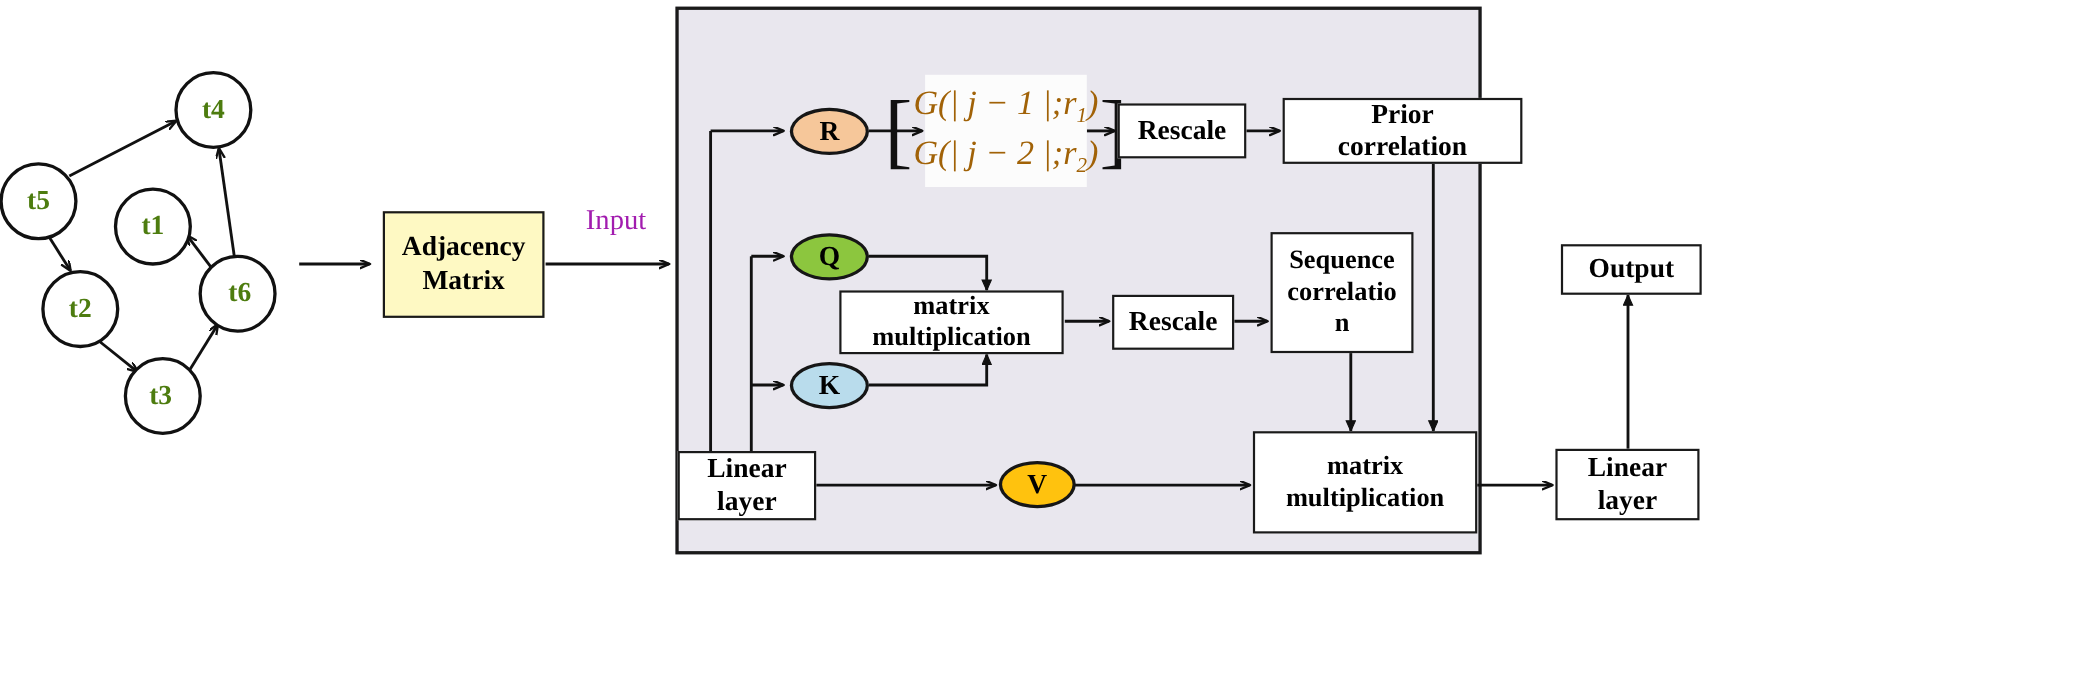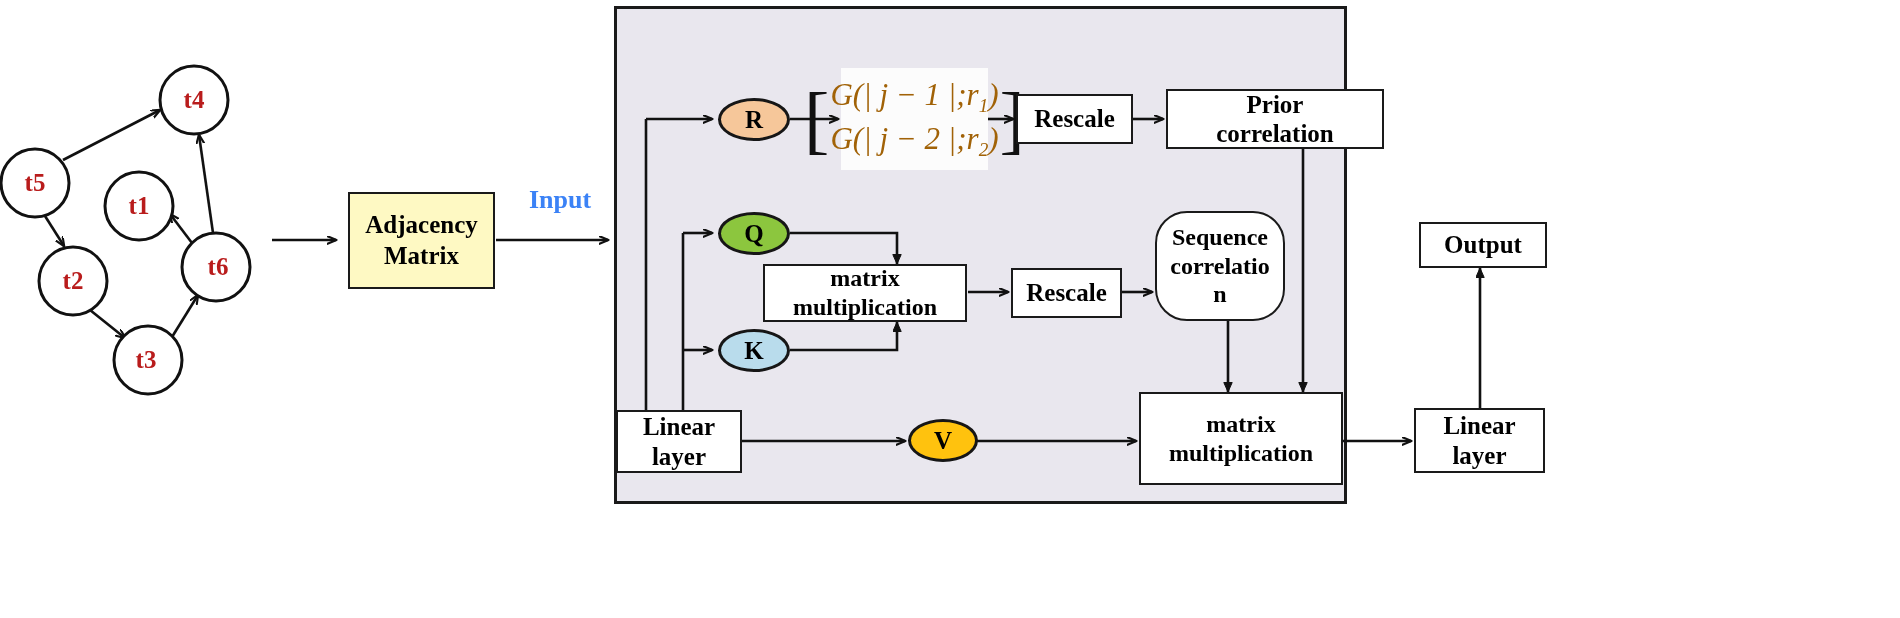--- a/index.html
+++ b/index.html
@@ -6,23 +6,23 @@
   body{width:1900px;height:618px;position:relative;overflow:hidden;
        font-family:"Liberation Serif", serif;}
   #stage{position:absolute;left:0;top:0;width:1900px;height:618px;}
   svg.layer{position:absolute;left:0;top:0;width:1900px;height:618px;}
   .node{position:absolute;display:flex;align-items:center;justify-content:center;
         text-align:center;font-weight:bold;color:#000;box-sizing:border-box;}
   .boxnode{border:2.5px solid #1a1a1a;background:#ffffff;}
   .ellipsenode{border:3px solid #161616;border-radius:50%;}
   .panel{position:absolute;background:#e9e7ee;border:3px solid #1a1a1a;box-sizing:border-box;}
   .graphlbl{position:absolute;display:flex;align-items:center;justify-content:center;
-            font-weight:bold;font-size:25px;color:#b91c1c;}
+            font-weight:bold;font-size:25px;color:#4d7c0f;}
   .plainlbl{position:absolute;display:flex;align-items:center;justify-content:center;
-            font-weight:bold;color:#3b82f6;text-align:left;}
+            font-weight:normal;color:#a21caf;text-align:left;}
   .matrixbox{position:absolute;background:#fcfcfc;display:flex;align-items:center;
              justify-content:center;}
   .mrow{font-style:italic;font-family:Liberation Serif, serif;font-size:31px;
         line-height:1.32;white-space:nowrap;color:#a16207;}
   .mrow sub{font-size:0.62em;font-style:italic;}
   .brk{font-size:76px;line-height:0.9;font-family:"Liberation Serif",serif;color:#111;}
 </style>
 </head>
 <body>
 
@@ -134,21 +134,21 @@
 
   <div class="node ellipsenode" style="left:718px;top:329px;width:72px;height:43px;background:#b9dcec;font-size:25px;">K</div>
 
   <div class="node boxnode" style="left:763px;top:264px;width:204px;height:58px;font-size:24px;
               line-height:1.2;white-space:pre-line;">matrix
 multiplication</div>
 
   <div class="node boxnode" style="left:1011px;top:268px;width:111px;height:50px;font-size:25px;">Rescale</div>
 
   <div class="node boxnode" style="left:1155px;top:211px;width:130px;height:110px;font-size:24px;
-              line-height:1.2;white-space:pre-line;border-radius:32px;">Sequence
+              line-height:1.2;white-space:pre-line;">Sequence
 correlatio
 n</div>
 
   <div class="node boxnode" style="left:616px;top:410px;width:126px;height:63px;font-size:25px;
               line-height:1.2;white-space:pre-line;">Linear
 layer</div>
 
   <div class="node ellipsenode" style="left:908px;top:419px;width:70px;height:43px;background:#ffc20e;font-size:25px;">V</div>
 
   <div class="node boxnode" style="left:1139px;top:392px;width:204px;height:93px;font-size:24px;

